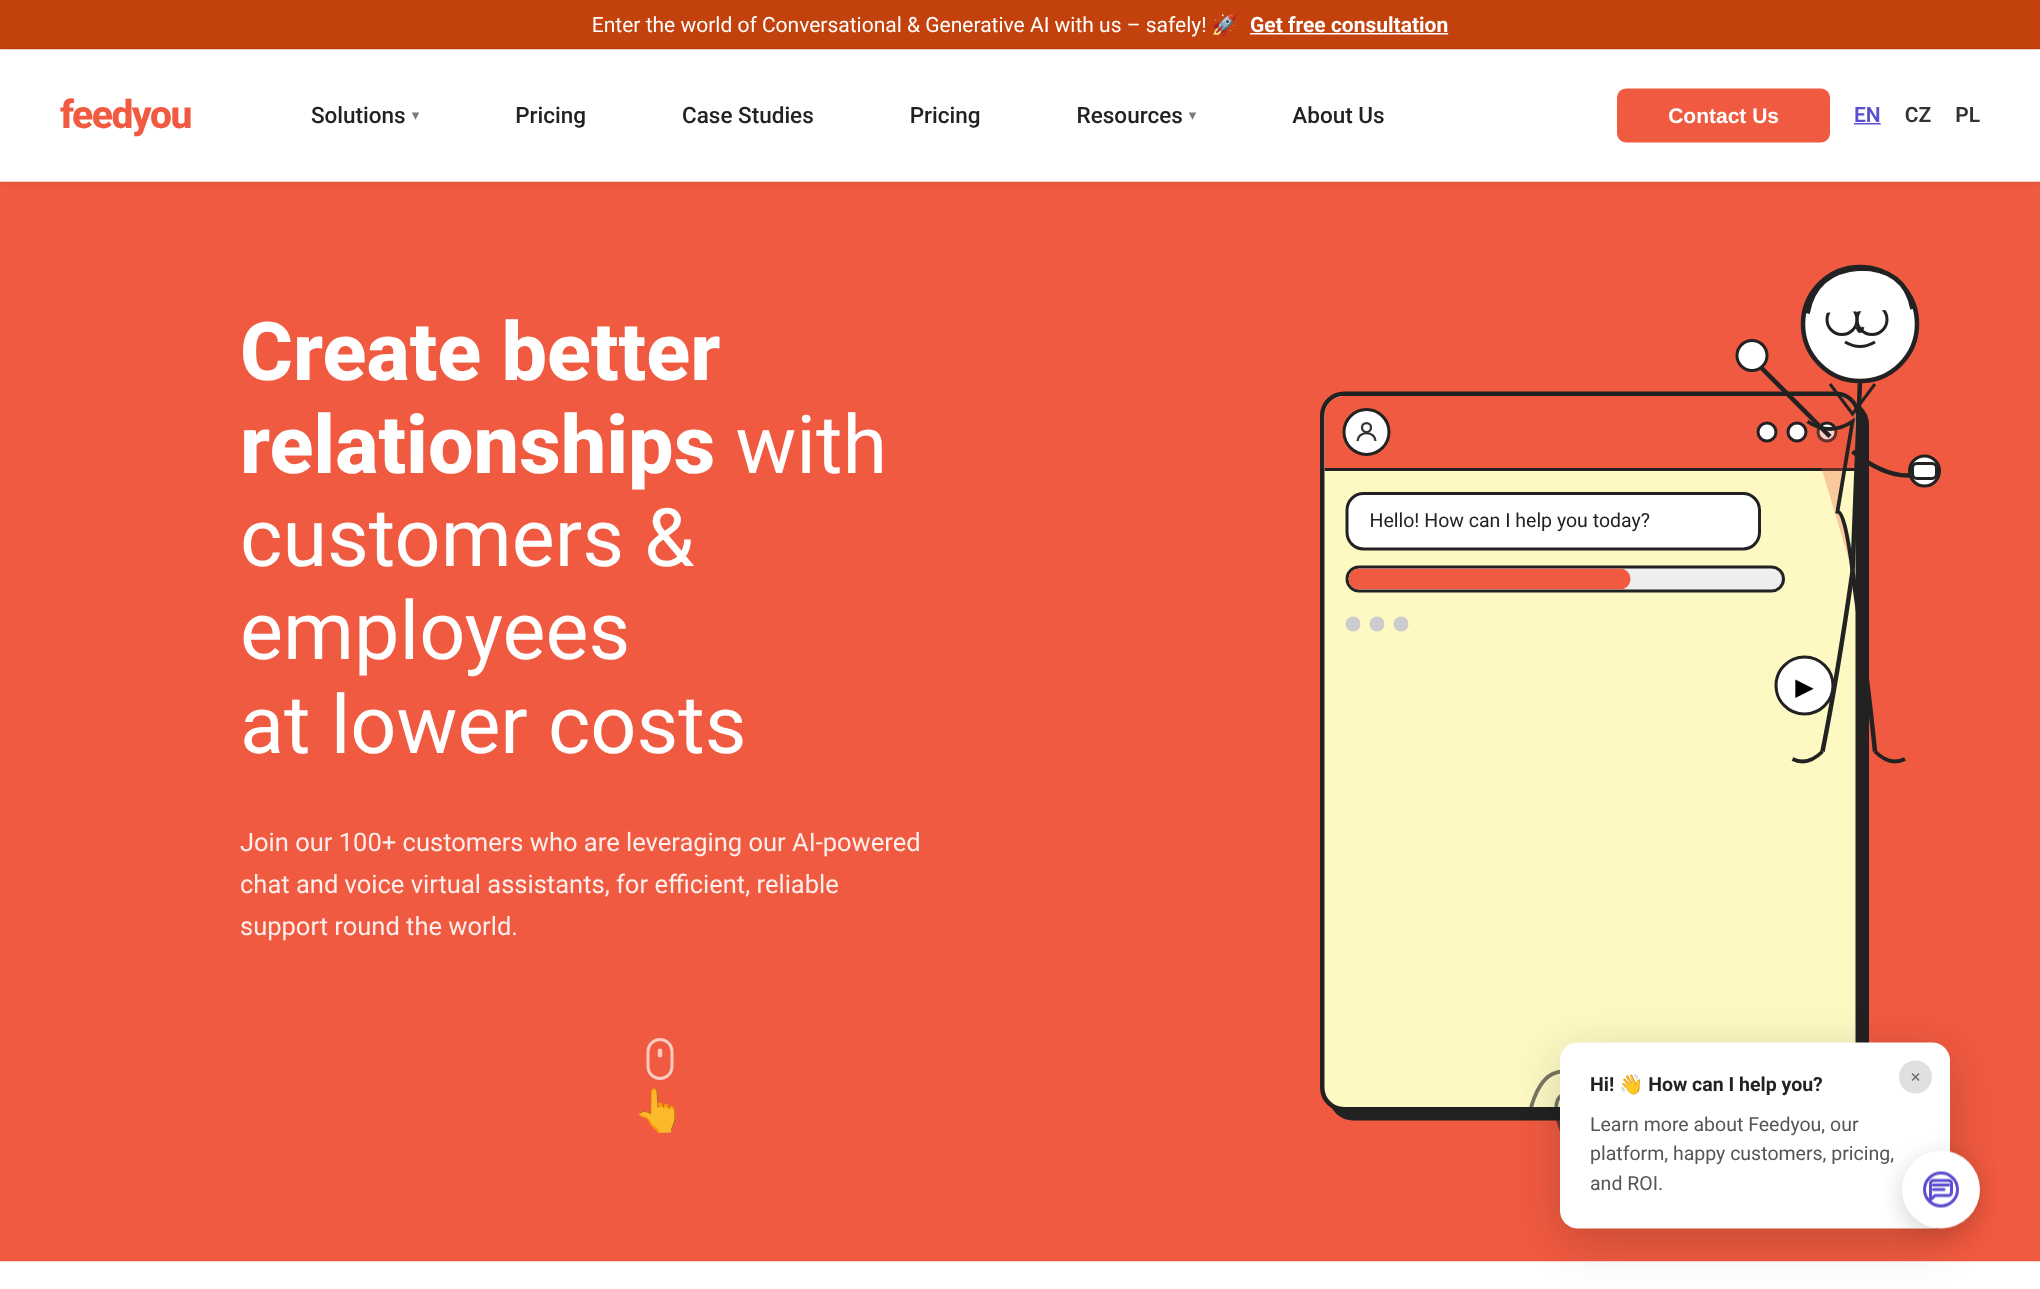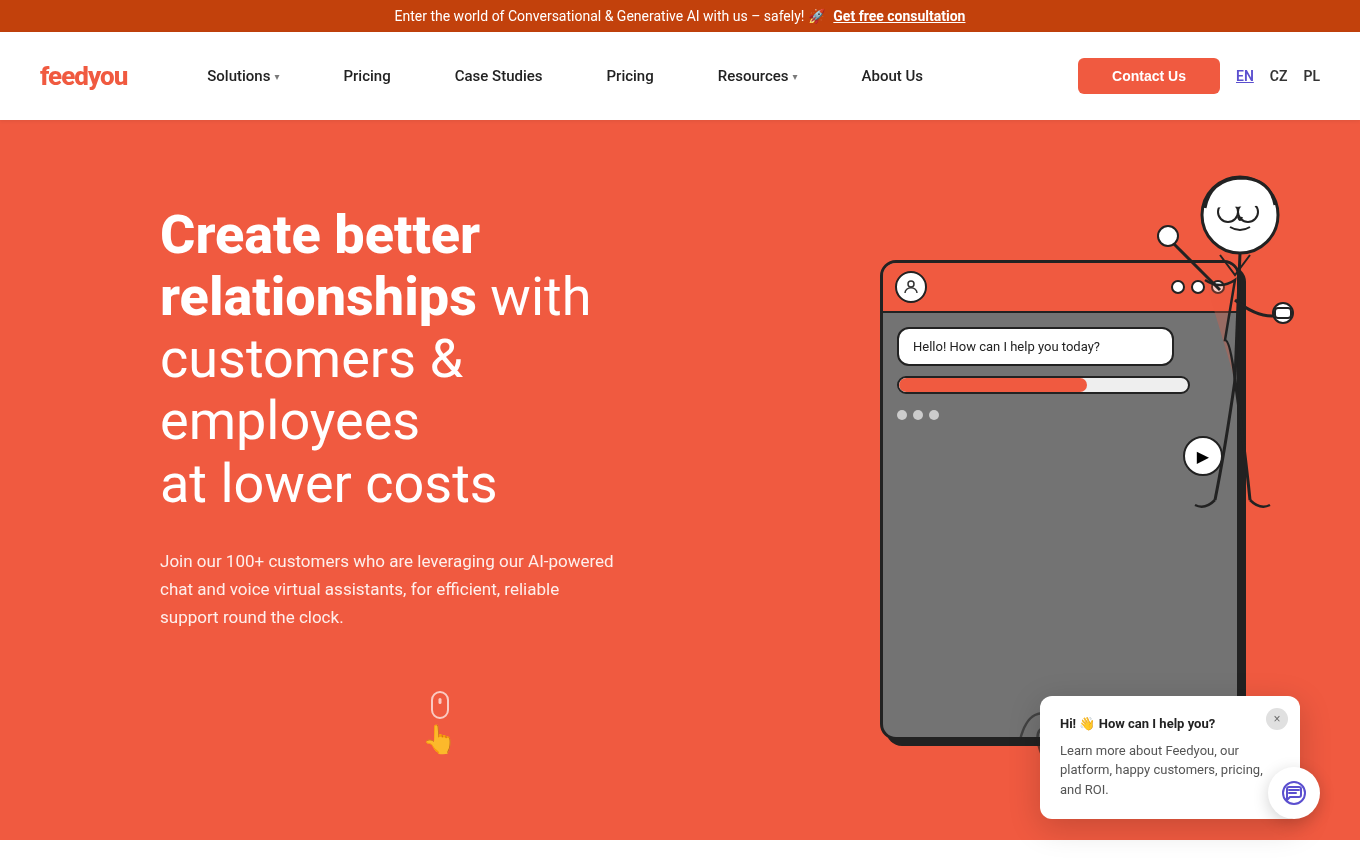--- a/index.html
+++ b/index.html
@@ -156,21 +156,21 @@
       display: flex;
       align-items: center;
       justify-content: center;
     }
 
     
     .chat-mockup {
       position: relative;
       width: 360px;
       height: 480px;
-      background: #737373;
+      background: #fef9c3;
       border-radius: 16px;
       border: 3px solid #222;
       overflow: hidden;
       margin-left: 40px;
       margin-top: 40px;
       box-shadow: 6px 6px 0 #222;
     }
     .chat-header {
       background: #f05a40;
       height: 50px;
@@ -394,21 +394,21 @@
     <span class="lang-btn">PL</span>
   </div>
 </nav>
 
 <section class="hero">
   <div class="hero-content">
     <h1 class="hero-title">
       <span>Create better<br>relationships</span>
       <span class="normal"> with<br>customers &amp; employees<br>at lower costs</span>
     </h1>
-    <p class="hero-desc">Join our 100+ customers who are leveraging our AI-powered chat and voice virtual assistants, for efficient, reliable support round the clock.</p>
+    <p class="hero-desc">Join our 100+ customers who are leveraging our AI-powered chat and voice virtual assistants, for efficient, reliable support round the world.</p>
     <div class="scroll-indicator">
       <div class="scroll-mouse"></div>
       <span class="scroll-hand">👆</span>
     </div>
   </div>
 
   <div class="hero-illustration">
 
     <div class="wow-emoji">😲</div>
 

